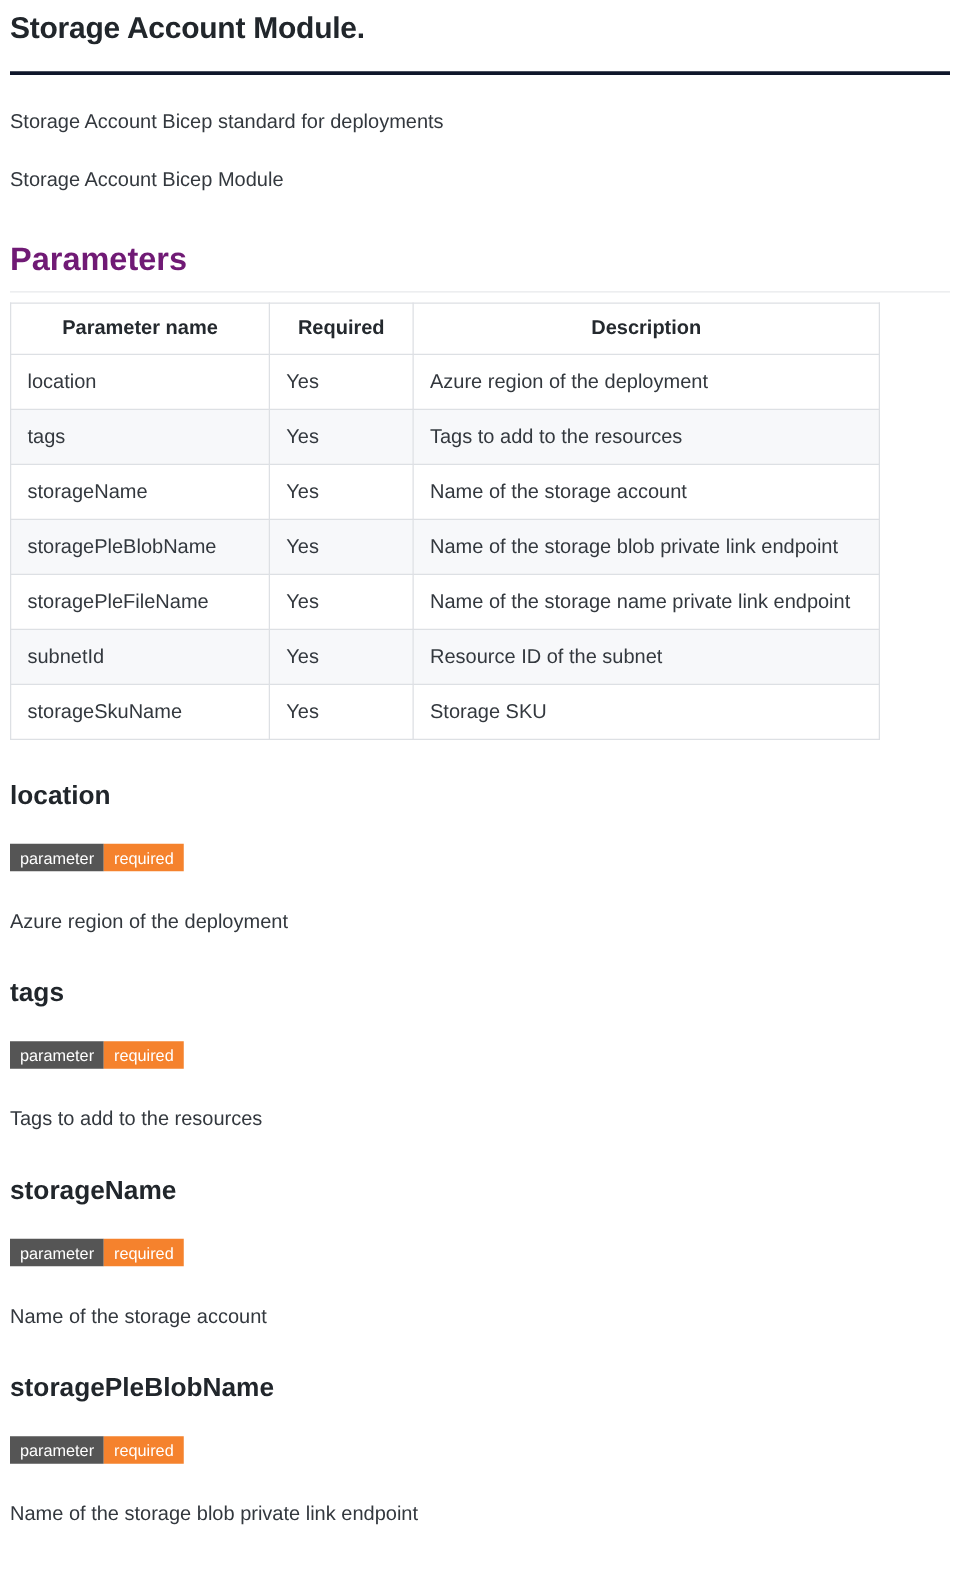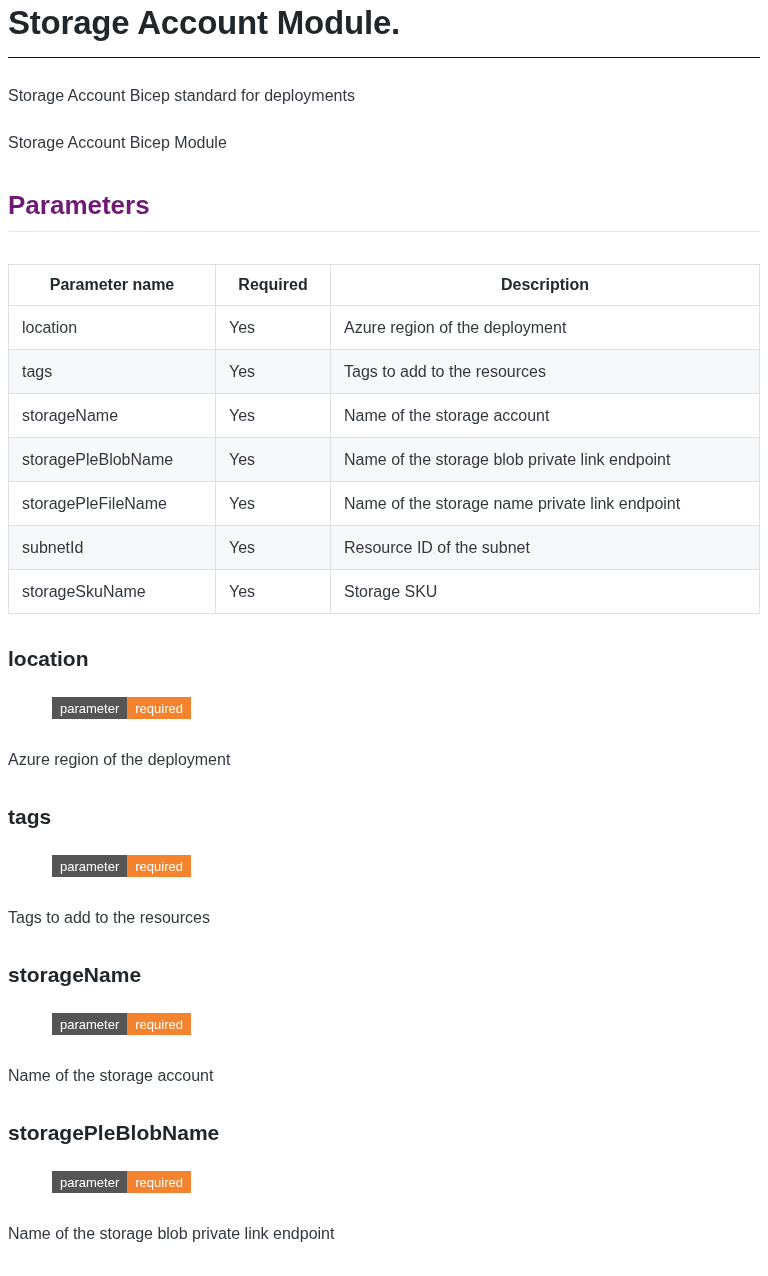--- a/index.html
+++ b/index.html
@@ -13,26 +13,26 @@
     overflow: hidden;
     font-family: "Liberation Sans", sans-serif;
     color: #33383e;
     -webkit-font-smoothing: antialiased;
   }
   .page {
     padding: 0 8px;
   }
   h1.title {
     margin: 2px 0 0 0;
-    font-size: 33px;
+    font-size: 24px;
     line-height: 42px;
     font-weight: 700;
     color: #21262b;
     padding-bottom: 13px;
-    border-bottom: 1px solid #0f172a;
+    border-bottom: 3px solid #0f172a;
     letter-spacing: -0.2px;
   }
   p.intro {
     font-size: 16px;
     line-height: 24px;
     margin: 23px 0 0 0;
     color: #33383e;
   }
   p.intro.first {
     margin-top: 26px;
@@ -40,22 +40,22 @@
   h2.section-heading {
     margin: 34px 0 0 0;
     font-size: 26px;
     line-height: 33px;
     font-weight: 700;
     color: #701a75;
     padding-bottom: 9px;
     border-bottom: 1px solid #e7e9ec;
   }
   table.params {
-    margin-top: 32px;
-    width: 752px;
+    margin-top: 8px;
+    width: 696px;
     border-collapse: collapse;
     table-layout: fixed;
     font-size: 16px;
     color: #33383e;
   }
   table.params col.c1 { width: 207px; }
   table.params col.c2 { width: 115px; }
   table.params th {
     border: 1px solid #dde0e4;
     text-align: center;
@@ -82,21 +82,20 @@
     font-weight: 700;
     color: #21262b;
   }
   .badge {
     display: inline-flex;
     margin-top: 25px;
     font-size: 13px;
     line-height: 15px;
     color: #ffffff;
     white-space: nowrap;
-    margin-left: 44px;
   }
   .badge .part {
     padding: 4px 8px 3px 8px;
   }
   p.param-desc {
     font-size: 16px;
     line-height: 24px;
     margin: 29px 0 0 0;
     color: #33383e;
   }

